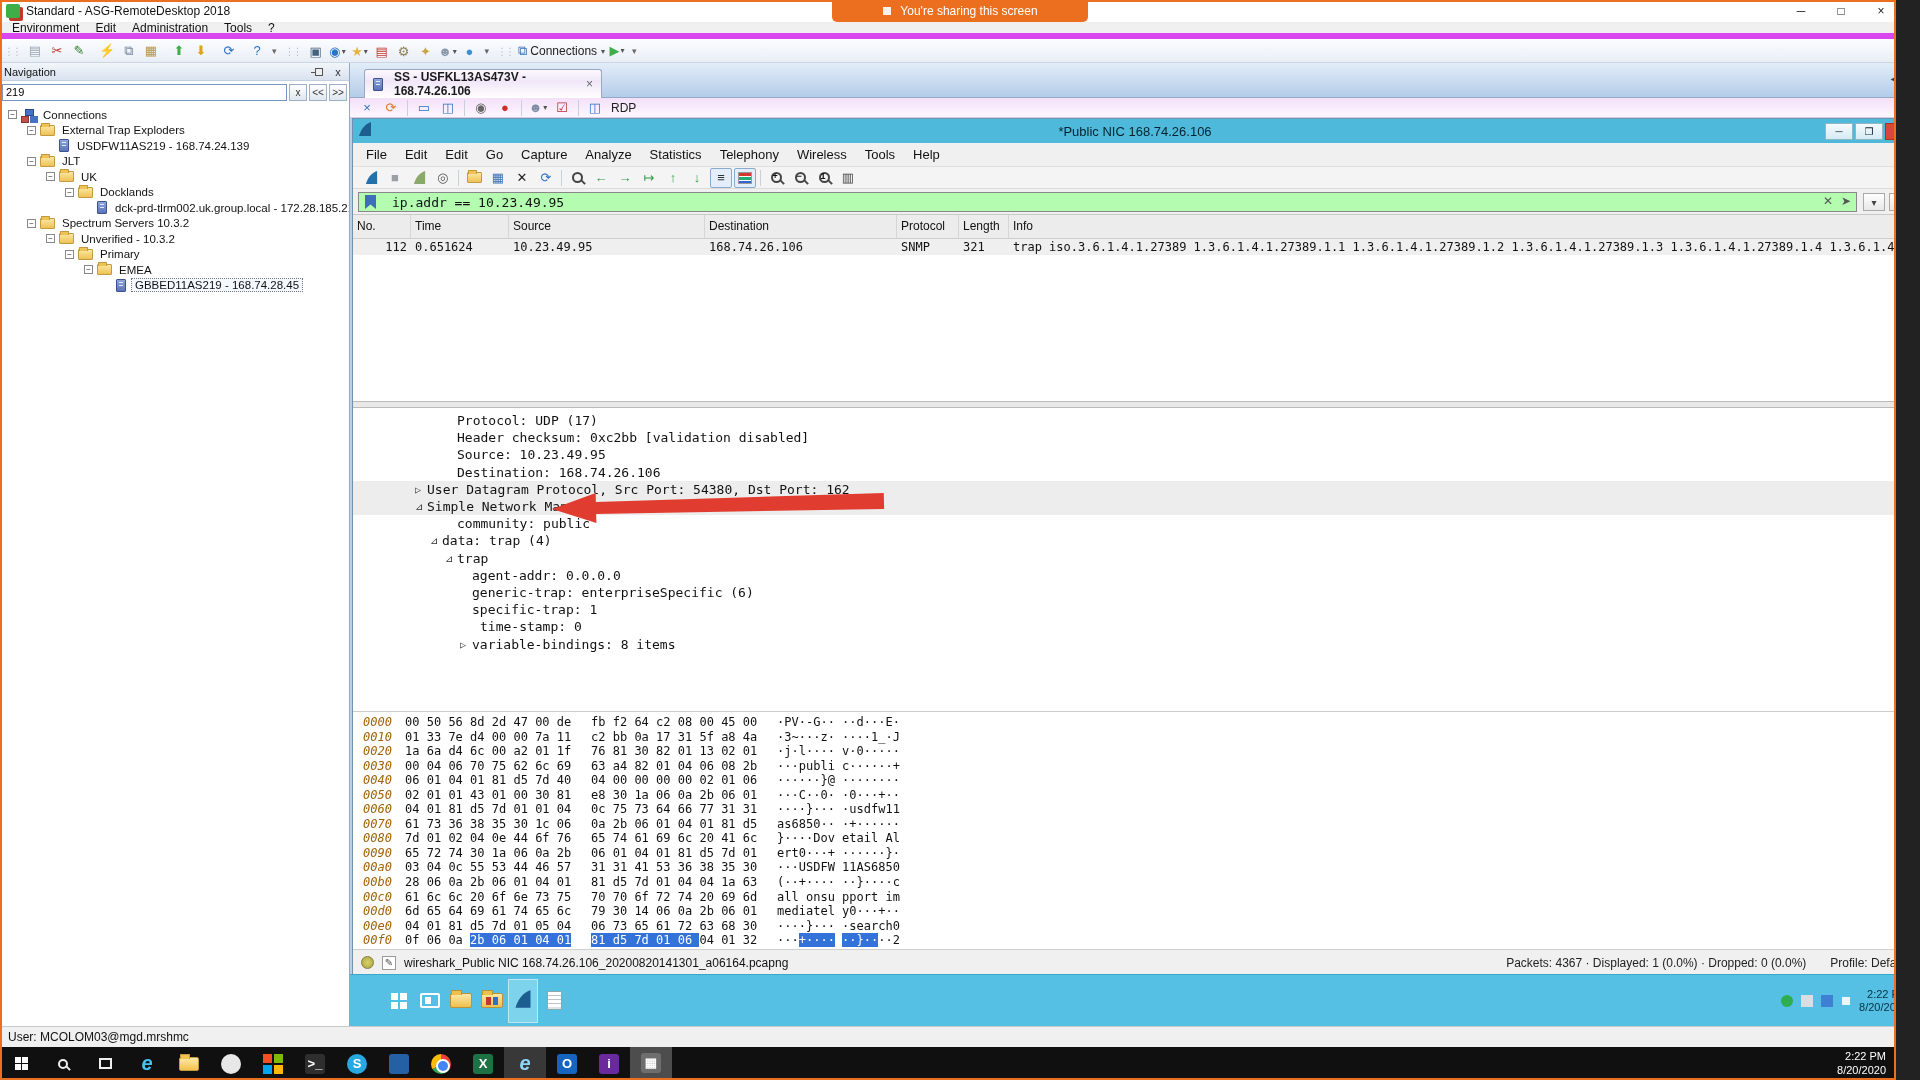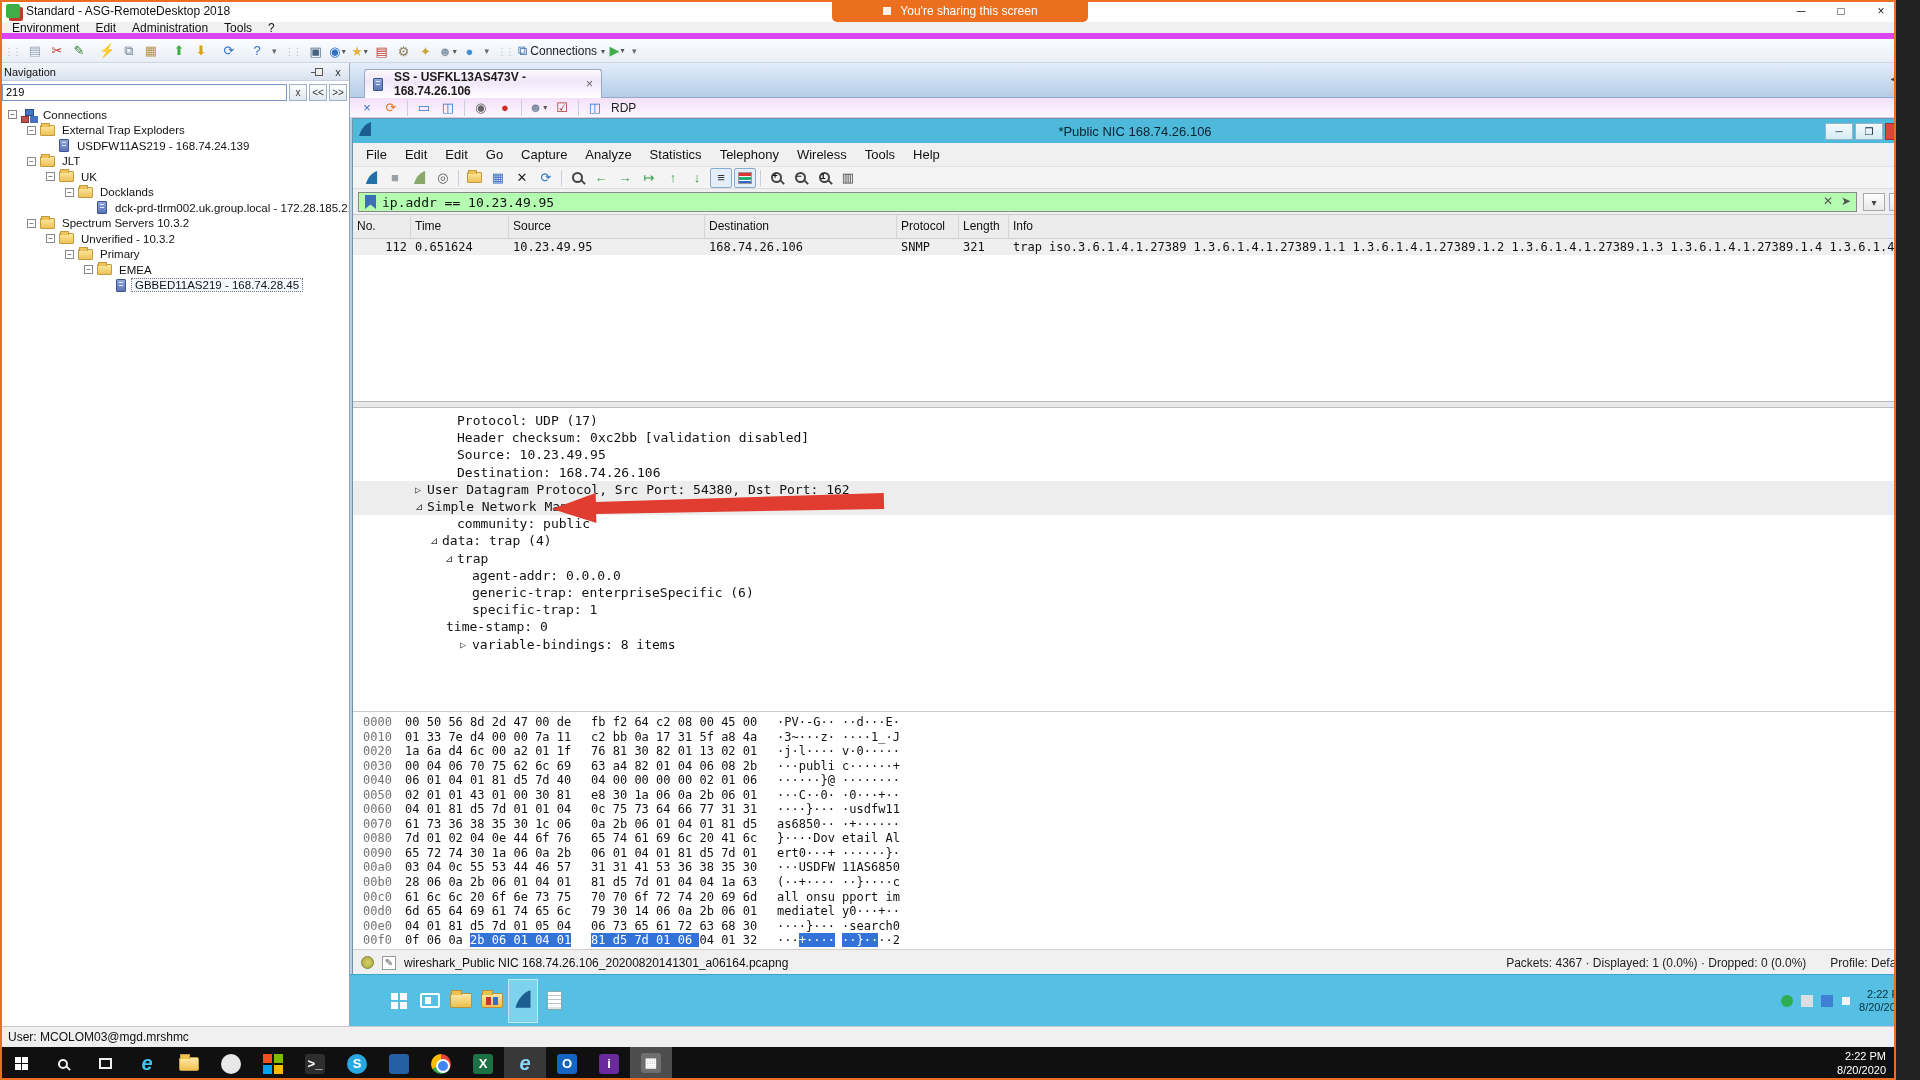--- a/index.html
+++ b/index.html
@@ -71,40 +71,40 @@
   .ws-toolbar{position:absolute;left:0;top:48px;right:0;height:22px;background:#f4f4f4;border-bottom:1px solid #dcdcdc;display:flex;align-items:center;padding-left:6px;font-size:13px;}
   .ws-toolbar .tbtn{min-width:22px;height:20px;}
   .pressed{border:1px solid #88aacc;background:#e4eefa;border-radius:2px;}
   .fin{display:inline-block;}
   .mag{width:11px;height:11px;border:2px solid #444;border-radius:50%;position:relative;display:inline-block;}
   .mag::after{content:"";position:absolute;width:6px;height:2px;background:#444;right:-5px;bottom:-2px;transform:rotate(45deg);}
   .mag .sub{position:absolute;left:0px;top:-3px;font-size:9px;color:#111;font-weight:bold;}
   .colorlines{width:14px;height:12px;display:inline-block;background:linear-gradient(#d33 0 3px,#fff 3px 4px,#2a7 4px 7px,#fff 7px 8px,#36c 8px 11px,#fff 11px 12px);border:1px solid #999;}
 
   .ws-filter{position:absolute;left:0;top:70px;right:0;height:26px;background:#f0f0f0;border-bottom:1px solid #c9c9c9;}
-  .filter-input{position:absolute;left:5px;top:3px;right:60px;height:20px;background:#b4fcb0;border:1px solid #888;display:flex;align-items:center;font-size:13px;padding:0 6px;gap:6px;}
+  .filter-input{position:absolute;left:5px;top:3px;right:60px;height:20px;background:#b4fcb0;border:1px solid #888;display:flex;align-items:center;font-size:13px;padding:0 6px;gap:16px;}
   .bookmark{width:11px;height:14px;background:#3d6fb8;clip-path:polygon(0 0,100% 0,100% 100%,50% 68%,0 100%);flex:none;}
   .filter-right{position:absolute;right:66px;top:5px;display:flex;gap:8px;color:#555;font-size:12px;}
   .fbtn{position:absolute;top:4px;width:22px;height:18px;border:1px solid #aaa;background:linear-gradient(#fff,#e8e8e8);display:flex;align-items:center;justify-content:center;font-size:10px;color:#444;}
 
   .pheader{position:absolute;left:0;top:96px;right:16px;height:24px;background:#ececec;border-bottom:1px solid #cfcfcf;display:flex;font-size:12px;color:#111;}
   .pheader .col{border-right:1px solid #d6d6d6;padding:4px 4px 0 4px;overflow:hidden;white-space:nowrap;}
   .prow{position:absolute;left:0;top:120px;right:16px;height:16px;background:#efefef;display:flex;font-size:12px;align-items:center;white-space:nowrap;}
   .prow .col{padding:0 4px;overflow:hidden;}
   .plist-rest{position:absolute;left:0;top:136px;right:16px;height:146px;background:#fff;}
   .splitter{position:absolute;left:0;top:282px;right:0;height:7px;background:#e9e9e9;border-top:1px solid #bbb;border-bottom:1px solid #bbb;}
 
   .details{position:absolute;left:0;top:289px;right:16px;height:303px;background:#fff;overflow:hidden;padding-top:4px;}
   .drow{height:17.2px;white-space:nowrap;font-size:13px;display:flex;align-items:center;}
   .drow .arr{width:12px;flex:none;font-size:10px;color:#333;}
   .drow.shaded{background:#ededed;}
 
   .hexpane{position:absolute;left:0;top:592px;right:16px;height:238px;background:#fff;border-top:1px solid #ccc;overflow:hidden;padding:3px 0 0 10px;font-size:12px;}
   .hrow{height:14.55px;white-space:pre;}
-  .hrow .off{color:#737373;display:inline-block;width:42px;}
+  .hrow .off{color:#a16207;display:inline-block;width:42px;font-style:italic;}
   .hrow .hx{display:inline-block;width:172px;}
   .hrow .gap{display:inline-block;width:14px;}
   .hrow .asc{display:inline-block;}
   .selb{background:#3272d9;color:#fff;}
 
   .ws-status{position:absolute;left:0;top:830px;right:0;height:26px;background:#f0f0f0;border-top:1px solid #cfcfcf;display:flex;align-items:center;font-size:12px;padding:0 8px;gap:8px;}
   .expert{width:13px;height:13px;border-radius:50%;background:radial-gradient(#d8d26a,#a8a23a);border:1px solid #84803a;}
   .notepencil{width:14px;height:14px;border:1px solid #999;background:#fff;font-size:10px;color:#555;display:flex;align-items:center;justify-content:center;}
   .ws-status .right{margin-left:auto;display:flex;gap:24px;color:#222;}
 
@@ -546,21 +546,21 @@
             <span>agent-addr: 0.0.0.0</span>
           </div>
           <div class="drow" style="padding-left: 107px;">
             <span class="arr"></span>
             <span>generic-trap: enterpriseSpecific (6)</span>
           </div>
           <div class="drow" style="padding-left: 107px;">
             <span class="arr"></span>
             <span>specific-trap: 1</span>
           </div>
-          <div class="drow" style="padding-left: 81px;">
+          <div class="drow" style="padding-left: 115px;">
             <span class="arr"></span>
             <span>time-stamp: 0</span>
           </div>
           <div class="drow" style="padding-left: 107px;">
             <span class="arr">▷</span>
             <span>variable-bindings: 8 items</span>
           </div>
         </div>
       <div class="sbar" style="top:289px;height:303px;">
         <div class="ar" style="top:0;">▲</div>

